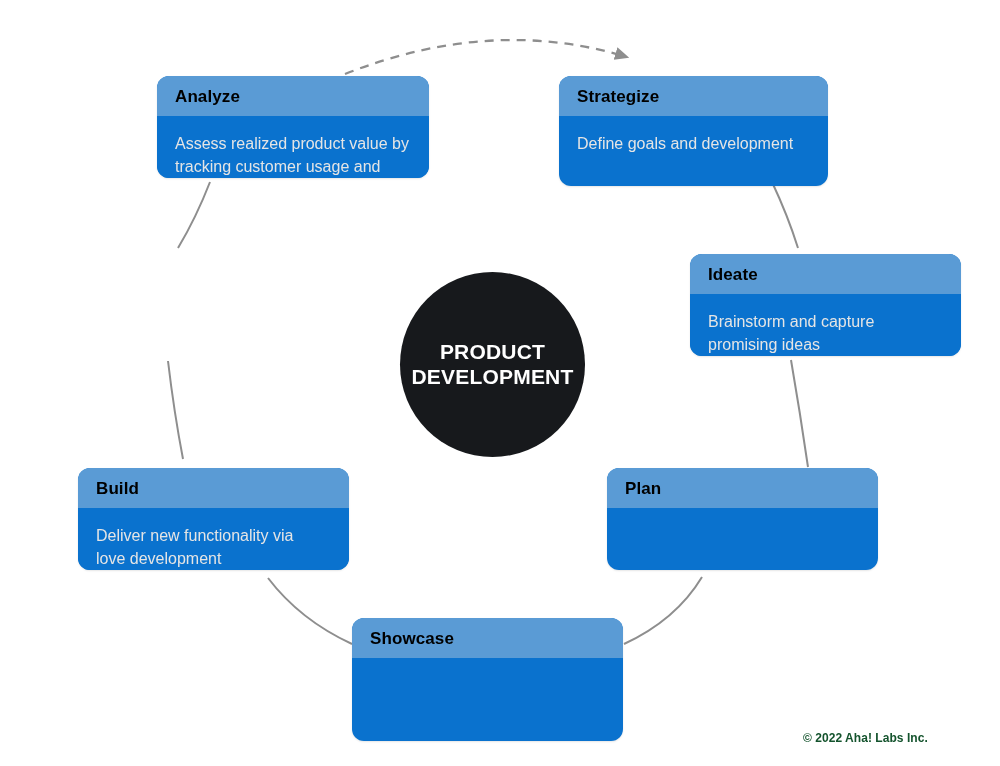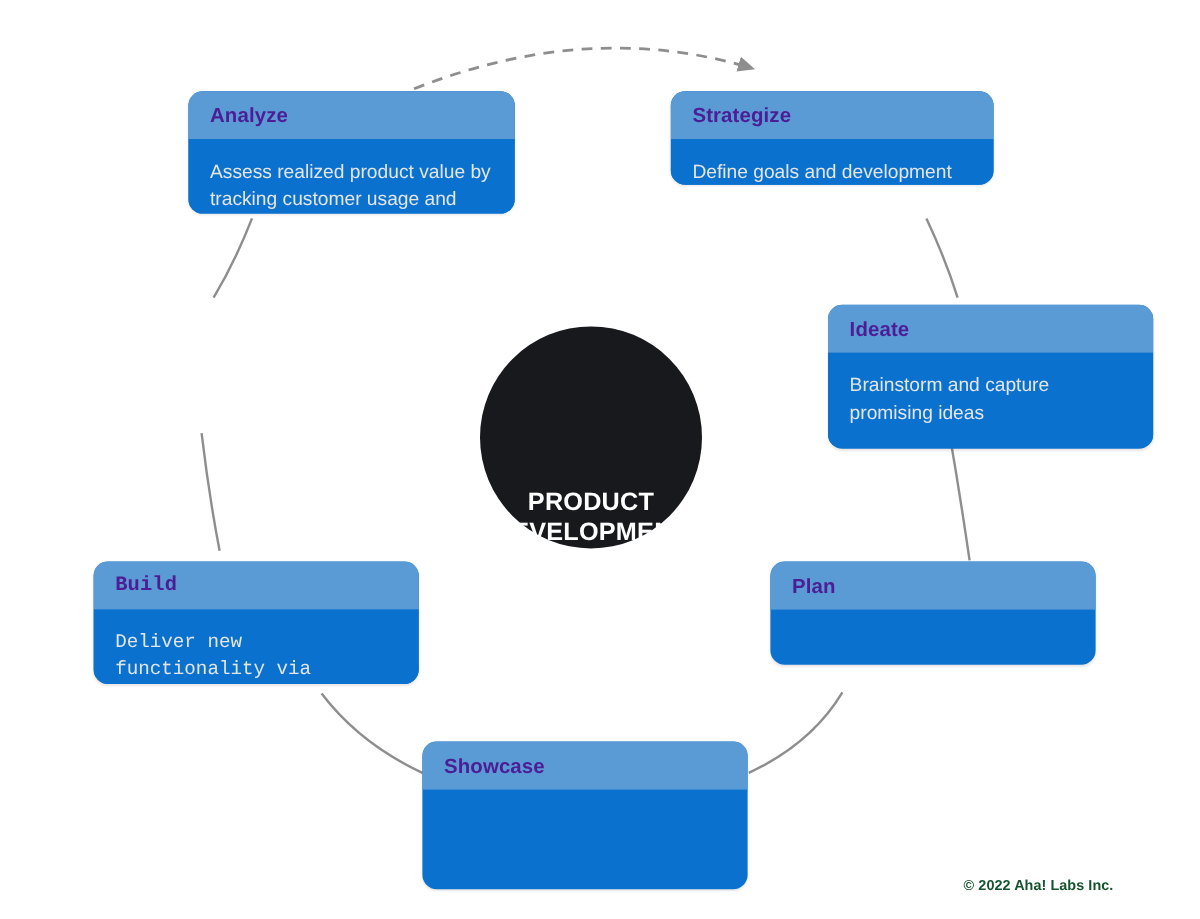--- a/index.html
+++ b/index.html
@@ -37,21 +37,21 @@
   }
   .stage-head {
     height: 40px;
     background: #5a9bd5;
     display: flex;
     align-items: center;
     padding: 0 0 0 18px;
     box-sizing: border-box;
   }
   .stage-title {
-    color: #4c1d95;
+    color: #000000;
     font-size: 17px;
     font-weight: bold;
     letter-spacing: 0.1px;
     line-height: 1;
   }
   .stage-body {
     background: #0a72ce;
     padding: 16px 18px 16px 18px;
     box-sizing: border-box;
   }
@@ -60,21 +60,21 @@
     font-size: 16px;
     line-height: 1.45;
     font-weight: normal;
     white-space: pre-line;
   }
   .hub {
     position: absolute;
     border-radius: 50%;
     background: #17191c;
     display: flex;
-    align-items: flex-end;
+    align-items: center;
     justify-content: center;
     text-align: center;
   }
   .hub-label {
     color: #ffffff;
     font-size: 21px;
     font-weight: bold;
     line-height: 1.18;
     letter-spacing: 0.2px;
     white-space: pre-line;
@@ -117,51 +117,51 @@
   <div class="stage-card" style="left:157px; top:76px; width:272px; height:102px;">
     <div class="stage-head">
       <span class="stage-title">Analyze</span>
     </div>
     <div class="stage-body">
       <span class="stage-desc">Assess realized product value by
 tracking customer usage and love</span>
     </div>
   </div>
 
-  <div class="stage-card" style="left:559px; top:76px; width:269px; height:78px;">
+  <div class="stage-card" style="left:559px; top:76px; width:269px; height:110px;">
     <div class="stage-head">
       <span class="stage-title">Strategize</span>
     </div>
     <div class="stage-body">
       <span class="stage-desc">Define goals and development</span>
     </div>
   </div>
 
-  <div class="stage-card" style="left:690px; top:254px; width:271px; height:120px;">
+  <div class="stage-card" style="left:690px; top:254px; width:271px; height:102px;">
     <div class="stage-head">
       <span class="stage-title">Ideate</span>
     </div>
     <div class="stage-body">
       <span class="stage-desc">Brainstorm and capture promising ideas</span>
     </div>
   </div>
 
-  <div class="stage-card" style="left:642px; top:468px; width:271px; height:86px;">
+  <div class="stage-card" style="left:607px; top:468px; width:271px; height:102px;">
     <div class="stage-head">
       <span class="stage-title">Plan</span>
     </div>
   </div>
 
   <div class="stage-card" style="left:352px; top:618px; width:271px; height:123px;">
     <div class="stage-head">
       <span class="stage-title">Showcase</span>
     </div>
   </div>
 
-  <div class="stage-card" style="left:78px; top:468px; width:271px; height:102px;font-family:Liberation Mono, monospace;">
+  <div class="stage-card" style="left:78px; top:468px; width:271px; height:102px;">
     <div class="stage-head">
       <span class="stage-title">Build</span>
     </div>
     <div class="stage-body">
       <span class="stage-desc">Deliver new functionality via
 love development</span>
     </div>
   </div>
 
 

